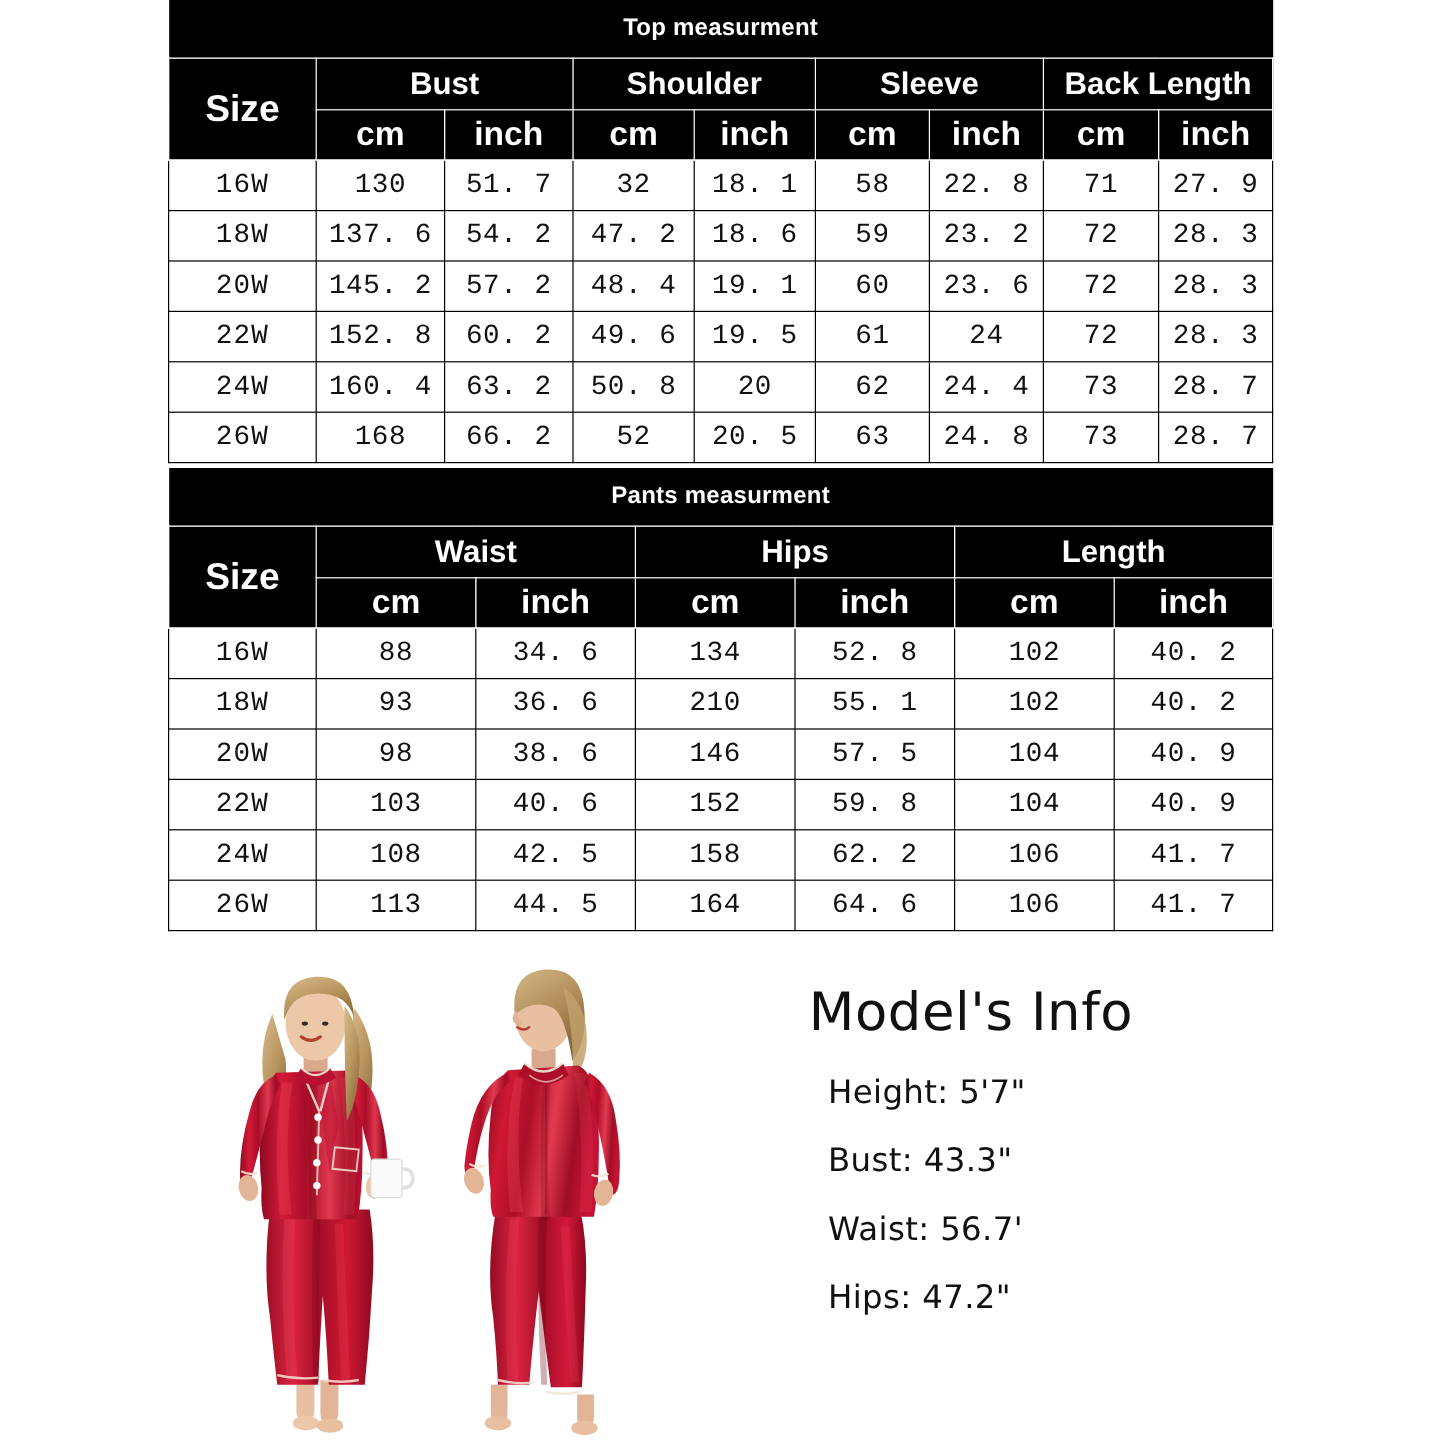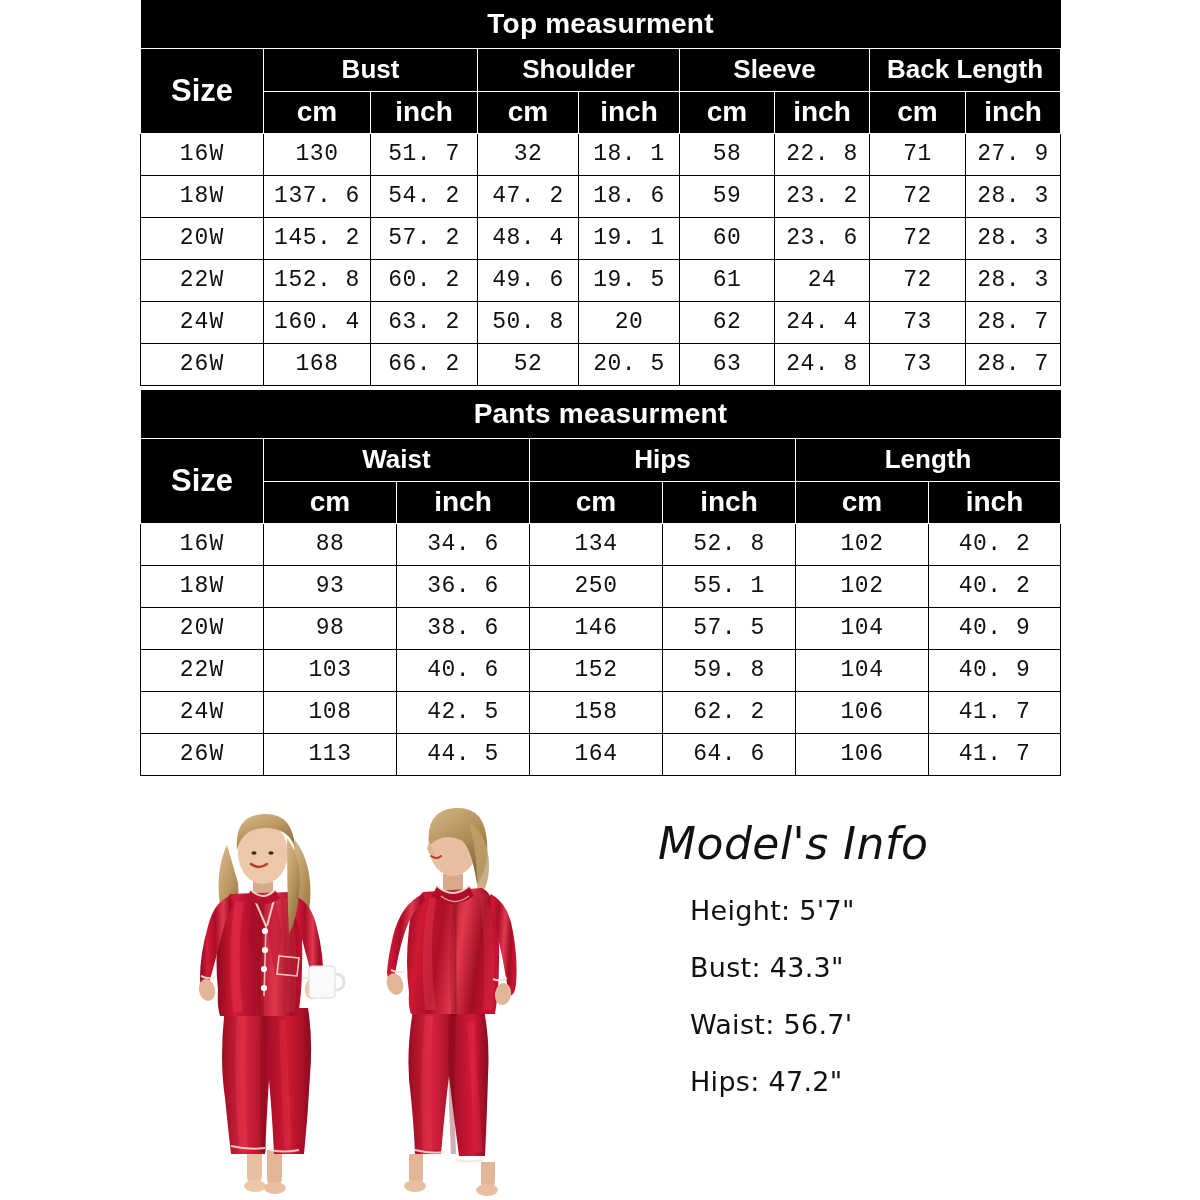--- a/index.html
+++ b/index.html
@@ -36,21 +36,21 @@
     text-align: center;
     vertical-align: middle;
   }
 
   
   .title-band {
     background: #000000;
     color: #ffffff;
     font-family: "Liberation Sans", sans-serif;
     font-weight: bold;
-    font-size: 28px;
+    font-size: 20px;
     letter-spacing: 0.2px;
     height: 48px;
     border: none;
   }
 
   
   .hdr {
     background: #000000;
     color: #ffffff;
     font-family: "Liberation Sans", sans-serif;
@@ -89,23 +89,22 @@
     left: 650px;
     top: 800px;
     width: 420px;
     height: 400px;
     font-family: "DejaVu Sans", sans-serif;
     color: #111111;
   }
   #model-info-title {
     font-size: 44px;
     letter-spacing: 0.5px;
-    margin: 18px 0 0 8px;
+    margin: 18px 0 0 24px;
     font-weight: normal;
-    font-style: italic;
   }
   .info-row {
     font-size: 27px;
     margin: 26px 0 0 40px;
     letter-spacing: 0.3px;
   }
   #wearing-size {
     font-size: 30px;
     margin: 46px 0 0 8px;
     letter-spacing: 0.3px;
@@ -254,21 +253,21 @@
         <td class="cell">34. 6</td>
         <td class="cell">134</td>
         <td class="cell">52. 8</td>
         <td class="cell">102</td>
         <td class="cell">40. 2</td>
       </tr>
       <tr>
         <td class="cell cell-size">18W</td>
         <td class="cell">93</td>
         <td class="cell">36. 6</td>
-        <td class="cell">250</td>
+        <td class="cell">210</td>
         <td class="cell">55. 1</td>
         <td class="cell">102</td>
         <td class="cell">40. 2</td>
       </tr>
       <tr>
         <td class="cell cell-size">20W</td>
         <td class="cell">98</td>
         <td class="cell">38. 6</td>
         <td class="cell">146</td>
         <td class="cell">57. 5</td>

